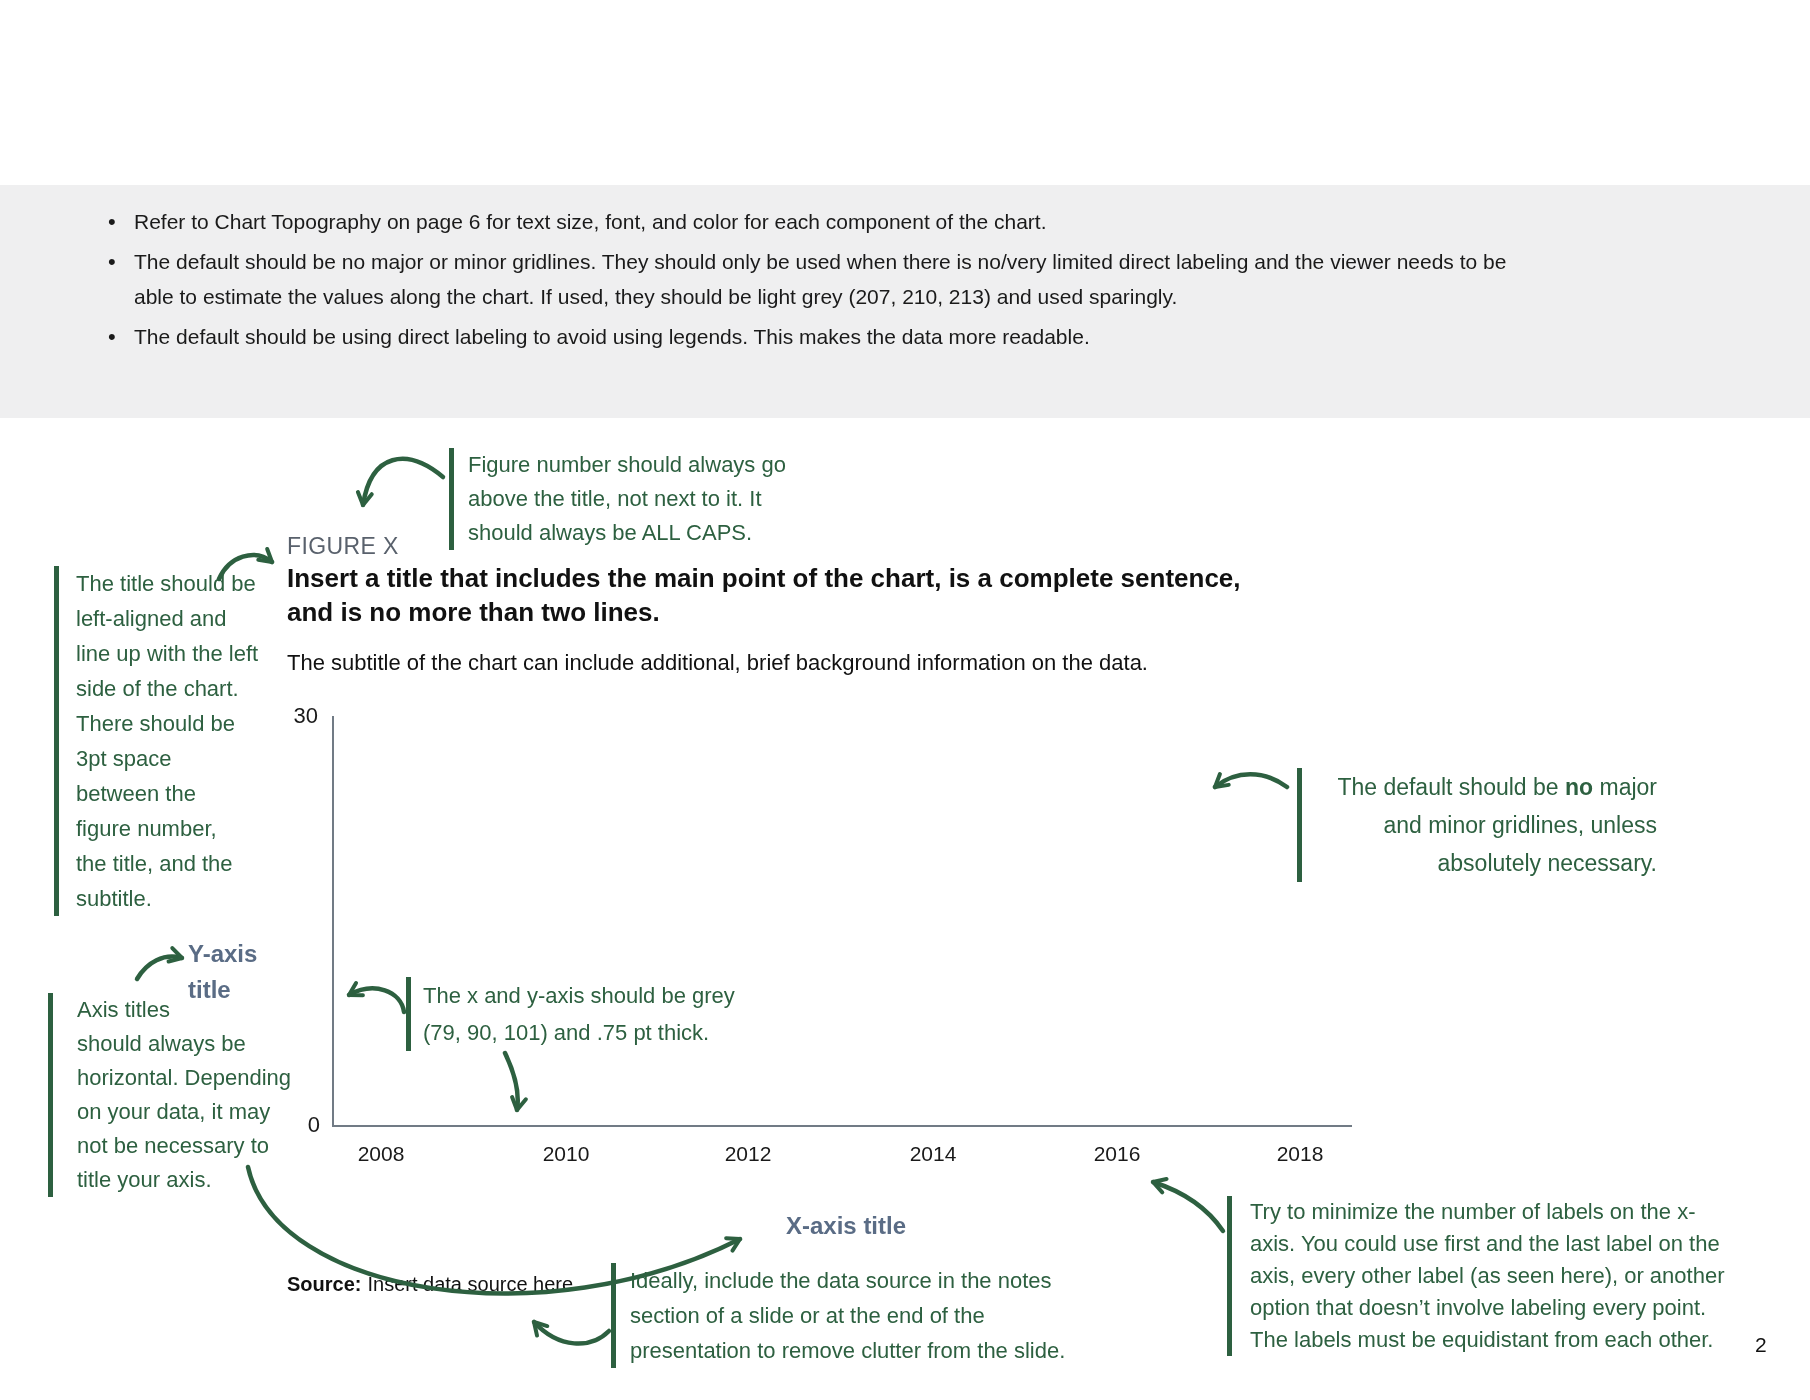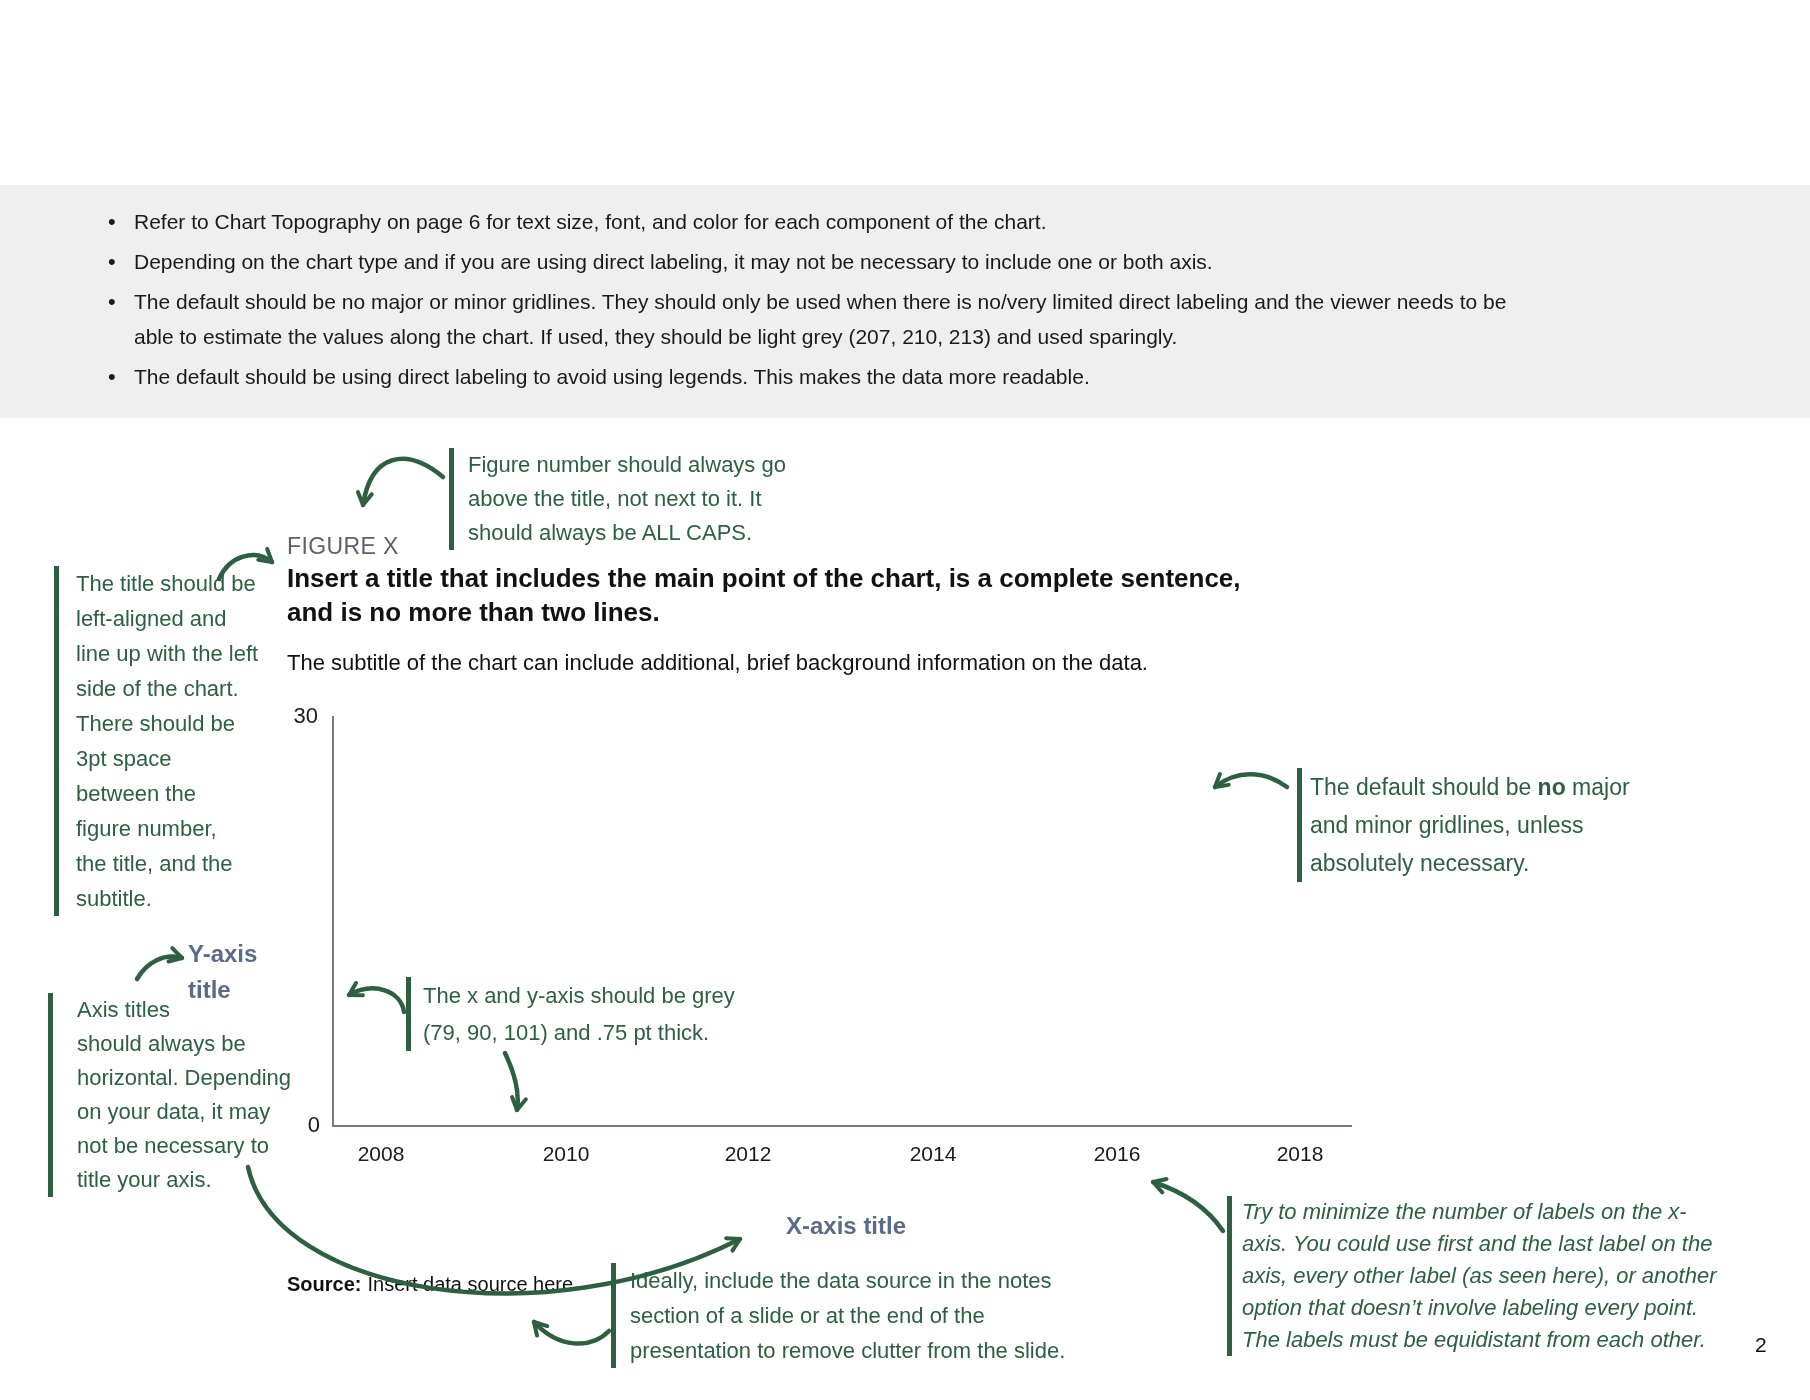--- a/index.html
+++ b/index.html
@@ -15,23 +15,23 @@
   ul.bullets{margin:0;padding:19px 0 0 106px;list-style:none;width:1580px;}
   ul.bullets li{position:relative;padding-left:28px;font-size:21px;line-height:35px;margin-bottom:5px;color:#1a1a1a;white-space:pre-line;}
   ul.bullets li::before{content:"\2022";position:absolute;left:2px;top:0;font-size:22px;color:#1a1a1a;}
 
   
   .callout{position:absolute;border-left:5px solid #2D6040;color:#2D6040;font-size:22px;white-space:pre-line;}
   .cb-fig{left:449px;top:448px;width:360px;padding-left:14px;line-height:34px;}
   .cb-title{left:54px;top:566px;width:215px;padding-left:17px;line-height:35px;}
   .cb-axistitles{left:48px;top:993px;width:245px;padding-left:24px;line-height:34px;}
   .cb-axis{left:406px;top:977px;width:335px;padding-left:12px;line-height:37px;}
-  .cb-grid{left:1297px;top:768px;width:340px;padding-left:8px;line-height:38px;font-size:23px;}
+  .cb-grid{left:1297px;top:768px;width:340px;padding-left:15px;line-height:38px;font-size:23px;text-align:right;}
   .cb-source{left:611px;top:1263px;width:485px;padding-left:14px;line-height:35px;}
-  .cb-labels{left:1227px;top:1196px;width:540px;padding-left:10px;line-height:32px;font-style:italic;}
+  .cb-labels{left:1227px;top:1196px;width:540px;padding-left:18px;line-height:32px;}
   .cb-grid .bold{font-weight:700;}
 
   
   .figure-label{position:absolute;left:287px;top:533px;font-size:23px;color:#59616C;letter-spacing:0.4px;}
   .chart-title{position:absolute;left:287px;top:561px;width:1250px;font-size:26px;font-weight:700;line-height:34px;color:#111111;white-space:pre-line;}
   .chart-subtitle{position:absolute;left:287px;top:650px;width:1050px;font-size:22px;color:#111111;}
 
   
   .yaxis-line{position:absolute;left:332px;top:716px;width:2px;height:410px;background:#717B85;}
   .xaxis-line{position:absolute;left:332px;top:1125px;width:1020px;height:2px;background:#717B85;}
@@ -54,21 +54,20 @@
 </style>
 </head>
 <body>
 
 <div class="slide">
 
 
   <section class="bullets-panel">
     <ul class="bullets">
       <li>Refer to Chart Topography on page 6 for text size, font, and color for each component of the chart.</li>
-      <li>Depending on the chart type and if you are using direct labeling, it may not be necessary to include one or both axis.</li>
       <li>The default should be no major or minor gridlines. They should only be used when there is no/very limited direct labeling and the viewer needs to be
 able to estimate the values along the chart. If used, they should be light grey (207, 210, 213) and used sparingly.</li>
       <li>The default should be using direct labeling to avoid using legends. This makes the data more readable.</li>
     </ul>
   </section>
 
   <main>
 
     <div class="callout cb-fig">Figure number should always go
 above the title, not next to it. It

